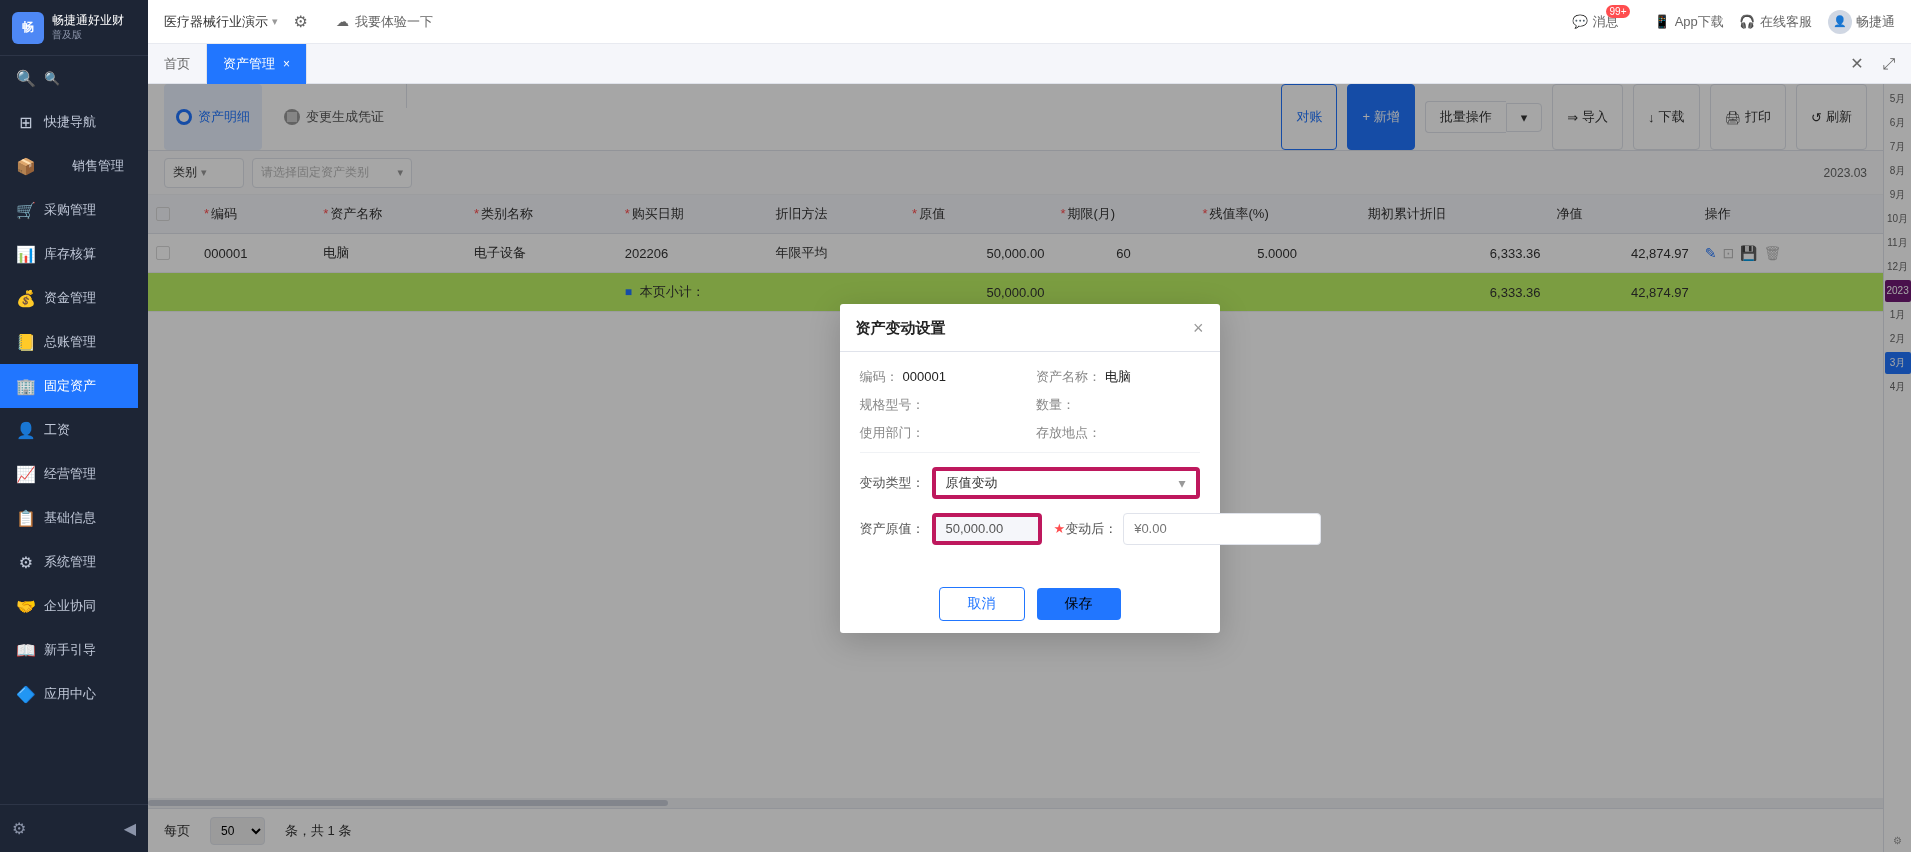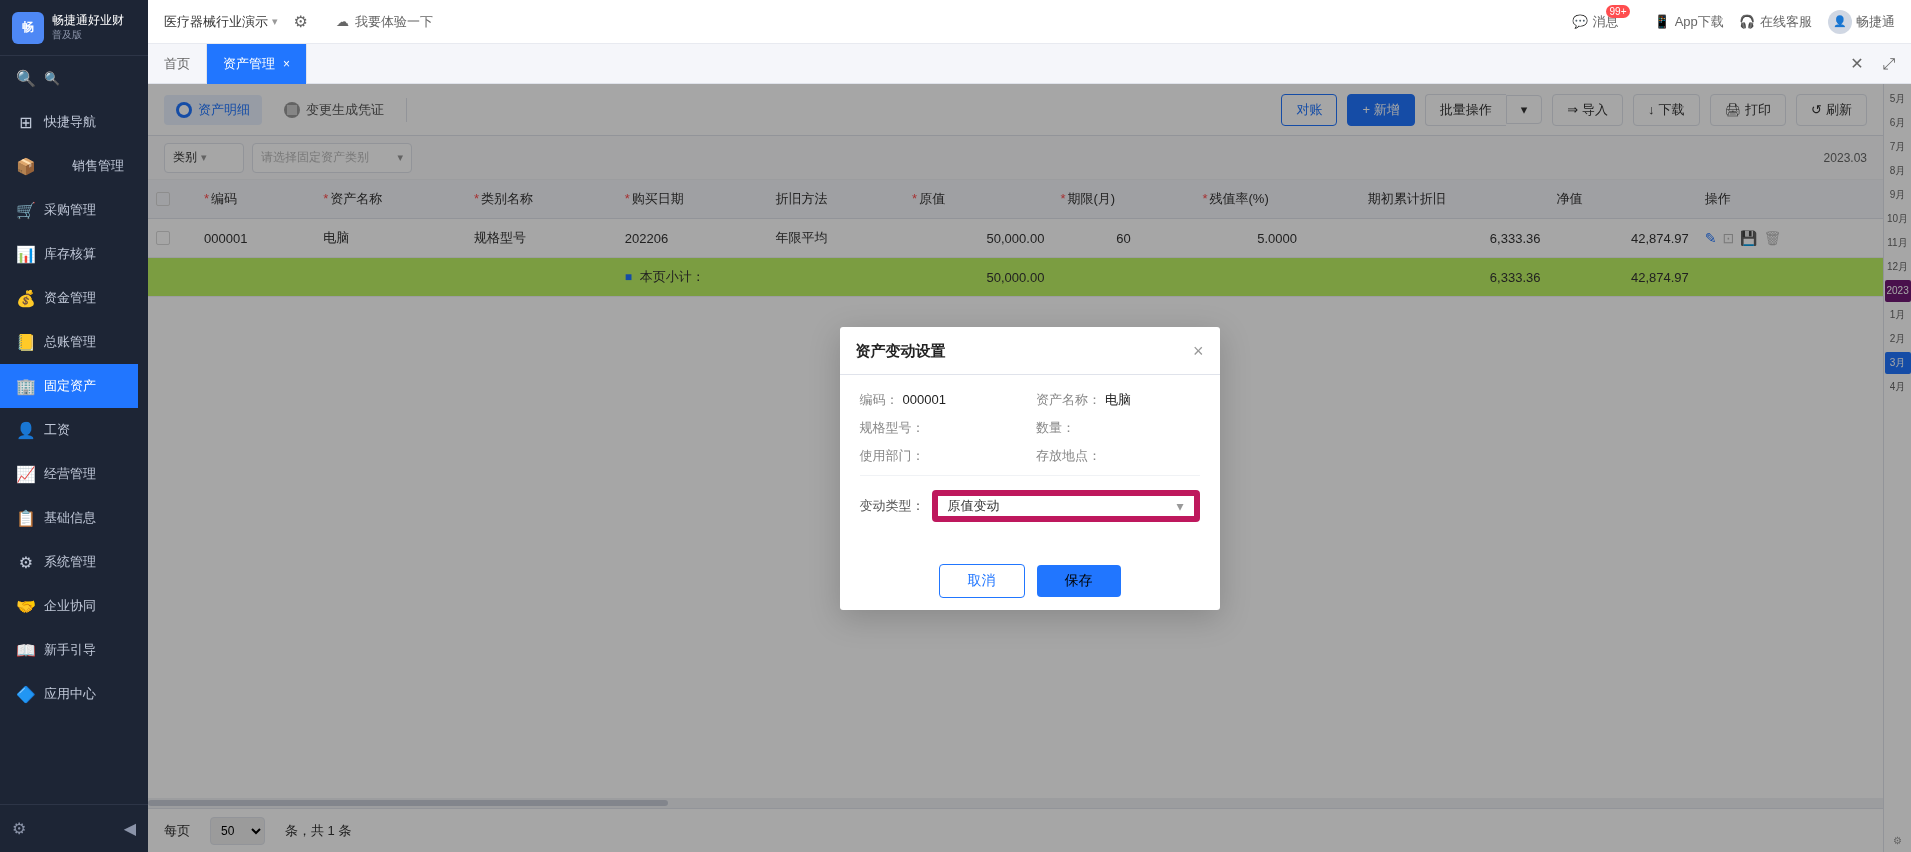--- a/index.html
+++ b/index.html
@@ -83,21 +83,21 @@
       cursor: pointer; line-height: 1.4;
     }
     .right-nav-item.highlight { background: #2176ff; color: #fff; border-radius: 2px; }
     .right-nav-item.green { background: #701a75; color: #fff; border-radius: 2px; }
 
     
     .page { flex: 1; background: #fff; overflow: hidden; display: flex; flex-direction: column; }
 
     
     .toolbar {
-      height: 52px; padding: 0 16px; display: flex; align-items: center; gap: 10px;
+      height: 67px; padding: 0 16px; display: flex; gap: 10px;
       border-bottom: 1px solid #e0e3eb;
     }
     .toolbar-tab {
       display: flex; align-items: center; gap: 6px; padding: 6px 12px;
       border-radius: 4px; font-size: 13px; cursor: pointer; color: #555;
     }
     .toolbar-tab.active { background: #e8f0fe; color: #2176ff; }
     .toolbar-tab-icon { width: 16px; height: 16px; border-radius: 50%; background: #2176ff; display: flex; align-items: center; justify-content: center; }
     .toolbar-tab-icon.gray { background: #999; }
     .divider-v { width: 1px; height: 24px; background: #e0e3eb; }
@@ -188,21 +188,21 @@
     }
     .modal-info-item { flex: 1; display: flex; align-items: center; font-size: 13px; color: #555; }
     .modal-info-label { color: #888; white-space: nowrap; }
     .modal-info-value { color: #222; font-weight: 500; margin-left: 4px; }
     .modal-divider { height: 1px; background: #f0f2f5; margin: 8px 0 14px; }
     .modal-field-row {
       display: flex; align-items: center; margin-bottom: 14px; font-size: 13px;
     }
     .modal-field-label { width: 72px; color: #555; flex-shrink: 0; }
     .modal-field-input {
-      flex: 1; height: 32px; border: 6px solid #be185d; border-radius: 4px;
+      flex: 1; height: 32px; border: 4px solid #be185d; border-radius: 4px;
       padding: 0 10px; font-size: 13px; color: #333; display: flex; align-items: center;
       cursor: pointer; background: #fff;
     }
     .modal-required { color: #ff4d4f; margin-left: 4px; }
     .modal-footer {
       padding: 12px 20px; display: flex; align-items: center; justify-content: center; gap: 12px;
     }
     .btn-cancel { padding: 7px 28px; border-radius: 4px; border: 1px solid #2176ff; background: #fff; color: #2176ff; font-size: 14px; cursor: pointer; }
     .btn-save { padding: 7px 28px; border-radius: 4px; border: none; background: #2176ff; color: #000000; font-size: 14px; cursor: pointer; }
     .checkbox { width: 14px; height: 14px; border: 1px solid #d9d9d9; border-radius: 2px; flex-shrink: 0; }
@@ -423,21 +423,21 @@
               <th>操作</th>
             </tr>
           </thead>
           <tbody>
             <tr>
               <td>
                   <div class="checkbox"></div>
                 </td>
               <td>000001</td>
               <td>电脑</td>
-              <td>规格型号</td>
+              <td>电子设备</td>
               <td>202206</td>
               <td>年限平均</td>
               <td style="text-align:right;">50,000.00</td>
               <td style="text-align:center;">60</td>
               <td style="text-align:center;">5.0000</td>
               <td style="text-align:right;">6,333.36</td>
               <td style="text-align:right;">42,874.97</td>
               <td>
                 <div class="action-icons">
                   <span class="action-icon" title="编辑">✎</span>
@@ -541,20 +541,29 @@
           <div class="modal-divider"></div>
 
           <div class="modal-field-row">
             <span class="modal-field-label">变动类型：</span>
             <div class="modal-field-input" style="display:flex;align-items:center;justify-content:space-between;">
               <span>原值变动</span>
               <span style="color:#999;font-size:14px;">▾</span>
             </div>
           </div>
 
+          <div class="modal-field-row">
+            <span class="modal-field-label">资产原值：</span>
+            <div class="modal-field-input" style="background:#f5f6fa;color:#555;flex:0 0 110px;margin-right:8px;">
+              <span>50,000.00</span>
+            </div>
+            <span class="modal-required">★</span>
+            <span style="font-size:13px;color:#555;margin-right:6px;white-space:nowrap;">变动后：</span>
+            <input type="text" class="modal-field-input" style="flex: 1 1 0%; border: 1px solid rgb(224, 227, 235); border-radius: 4px; padding: 0px 10px; height: 32px; font-size: 13px; color: rgb(187, 187, 187);" placeholder="¥0.00" value="">
+          </div>
         </div>
         <div class="modal-footer">
           <button class="btn-cancel">取消</button>
           <button class="btn-save">保存</button>
         </div>
       </div>
     </div>
   </div>
 </div>
 

